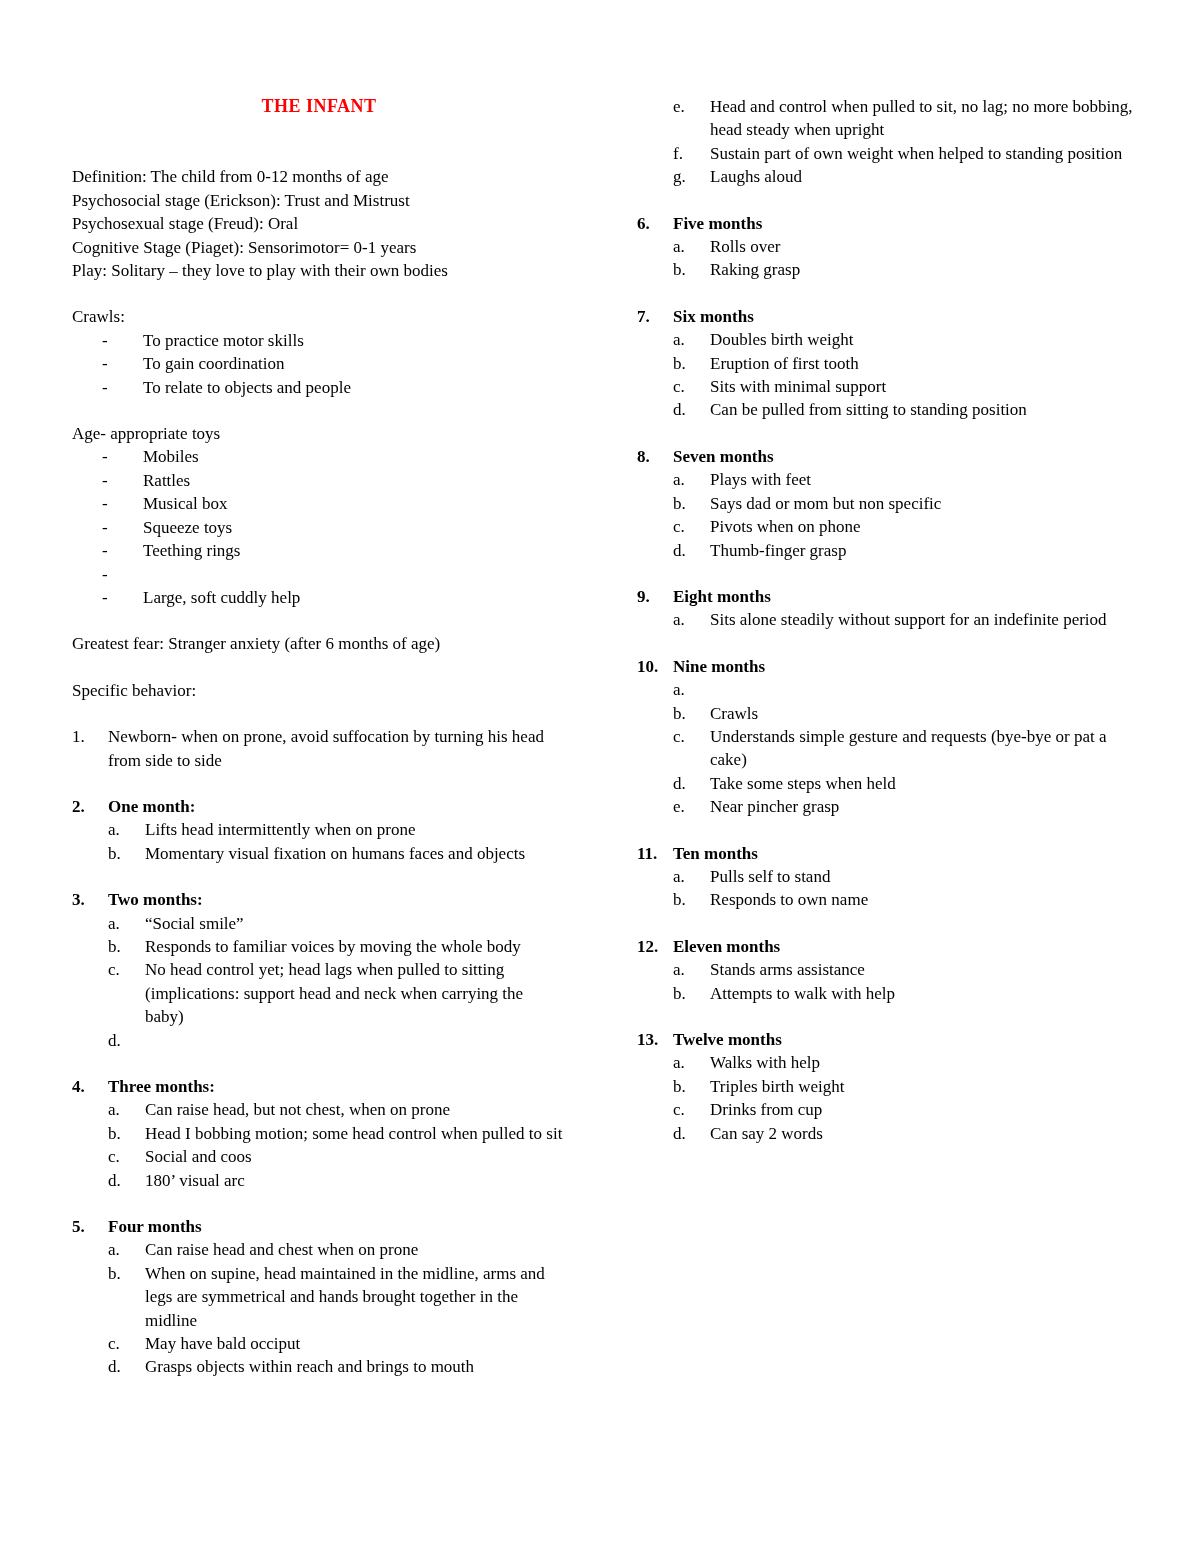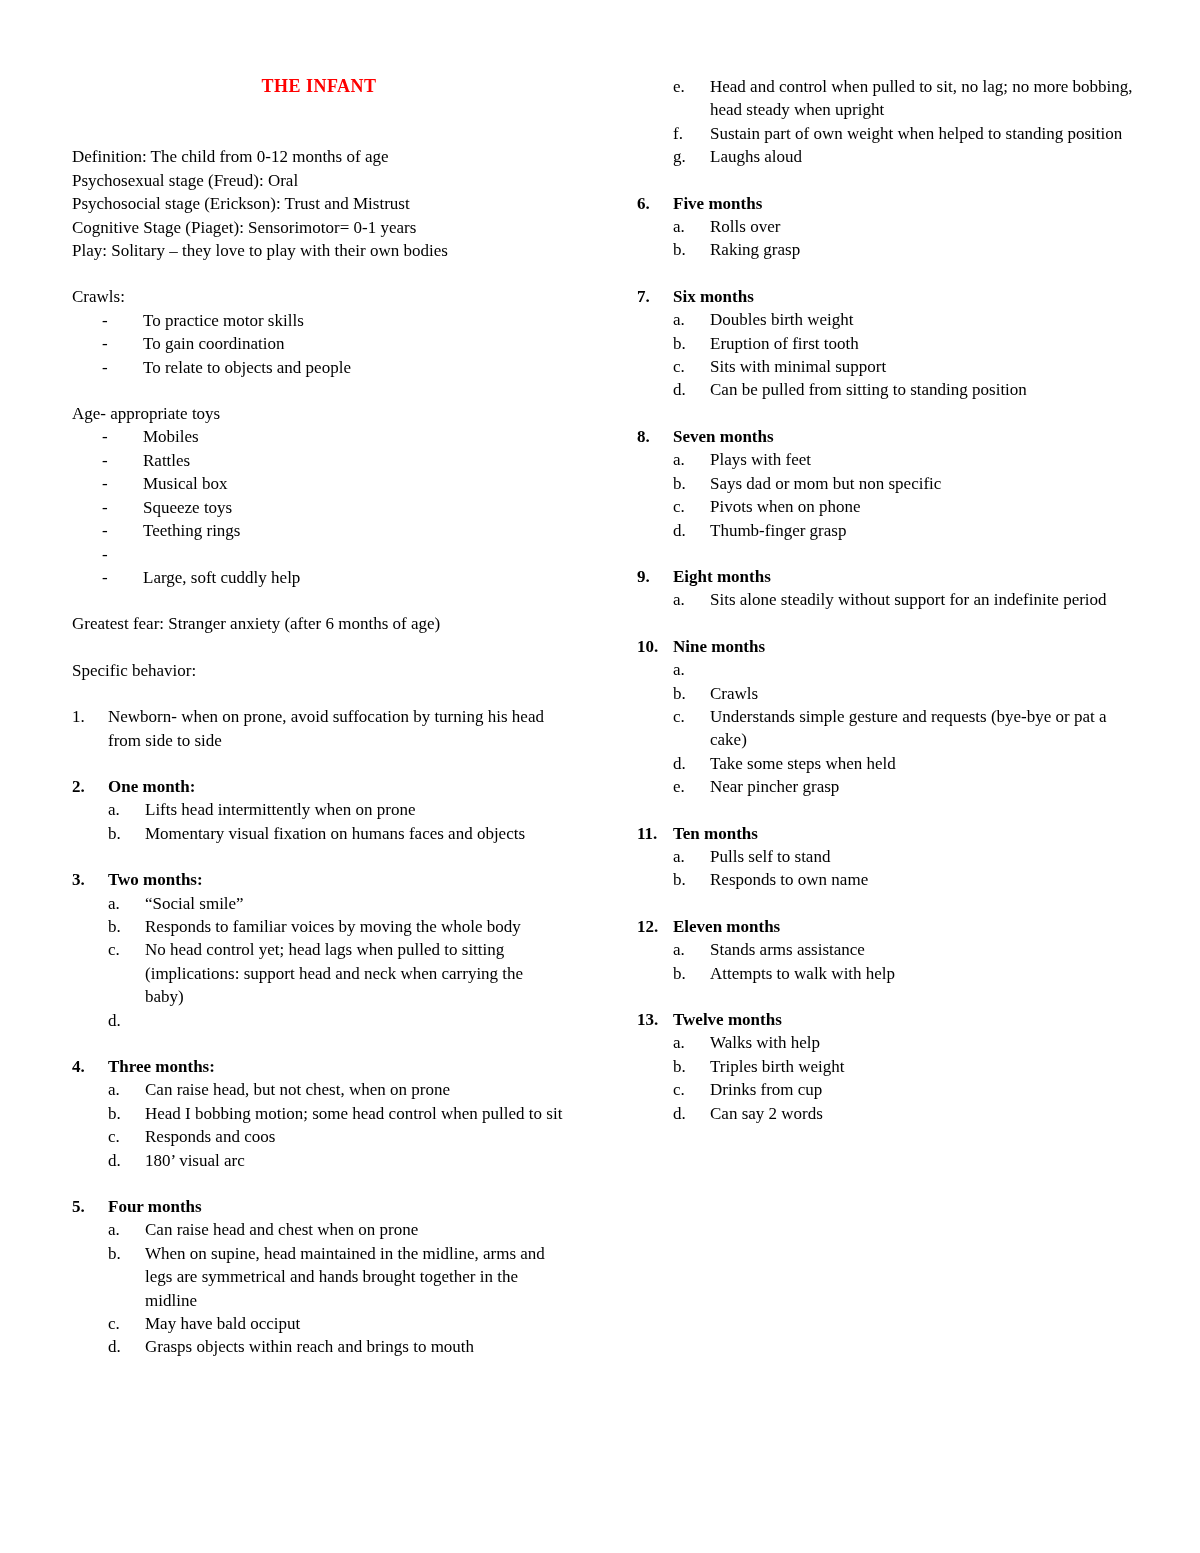--- a/index.html
+++ b/index.html
@@ -11,20 +11,21 @@
     color: #000000;
     font-family: "Liberation Serif", "DejaVu Serif", serif;
     font-size: 17px;
     line-height: 23.4px;
   }
   .page {
     width: 1200px;
     height: 1387px;
     overflow: hidden;
     padding: 46px 65px 0 72px;
+    margin-top: 20px;
   }
   .columns { display: flex; align-items: flex-start; }
   .col-left  { width: 494px; margin-right: 71px; flex: none; }
   .col-right { width: 498px; flex: none; padding-top: 29px; }
 
   .doc-title {
     font-size: 18px;
     font-weight: bold;
     text-align: center;
     margin: 29px 0 47px 0;
@@ -61,23 +62,23 @@
   <div class="columns">
 
     <div class="col col-left">
 
       <h1 class="doc-title" style="color: rgb(255, 0, 0);">THE INFANT</h1>
 
       <div class="section">
 
           <p class="line">Definition: The child from 0-12 months of age</p>
 
+          <p class="line">Psychosocial stage (Erickson): Trust and Mistrust</p>
+
           <p class="line">Psychosexual stage (Freud): Oral</p>
-
-          <p class="line">Psychosocial stage (Erickson): Trust and Mistrust</p>
 
           <p class="line">Cognitive Stage (Piaget): Sensorimotor= 0-1 years</p>
 
           <p class="line">Play: Solitary – they love to play with their own bodies</p>
         </div>
 
       <div class="section">
         <p class="line">Crawls:</p>
         <div>
 
@@ -214,21 +215,21 @@
                   <span class="sub-text">Can raise head, but not chest, when on prone</span>
                 </div>
 
                 <div class="sub-row">
                   <span class="sub-letter">b.</span>
                   <span class="sub-text">Head I bobbing motion; some head control when pulled to sit</span>
                 </div>
 
                 <div class="sub-row">
                   <span class="sub-letter">c.</span>
-                  <span class="sub-text">Responds and coos</span>
+                  <span class="sub-text">Social and coos</span>
                 </div>
 
                 <div class="sub-row">
                   <span class="sub-letter">d.</span>
                   <span class="sub-text">180’ visual arc</span>
                 </div>
               </div>
           </div>
 
           <div class="milestone">

